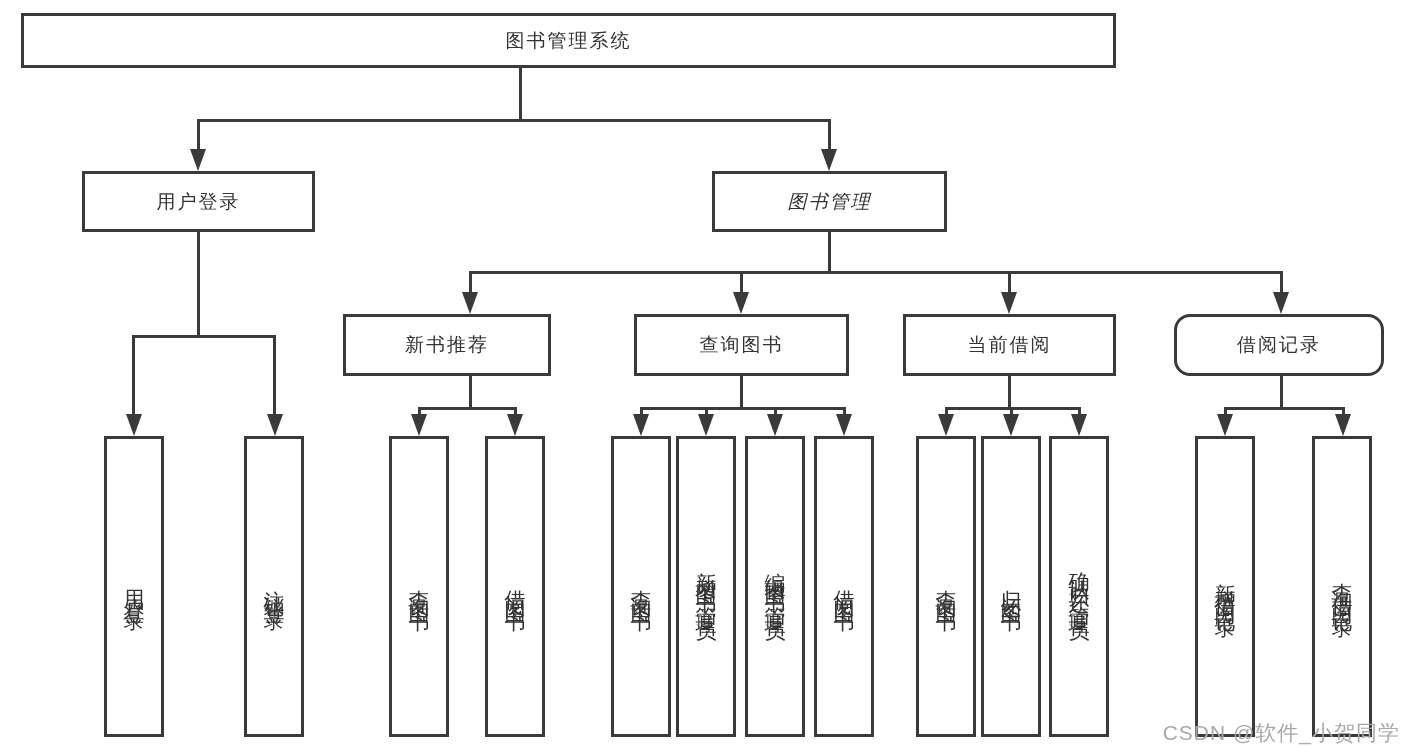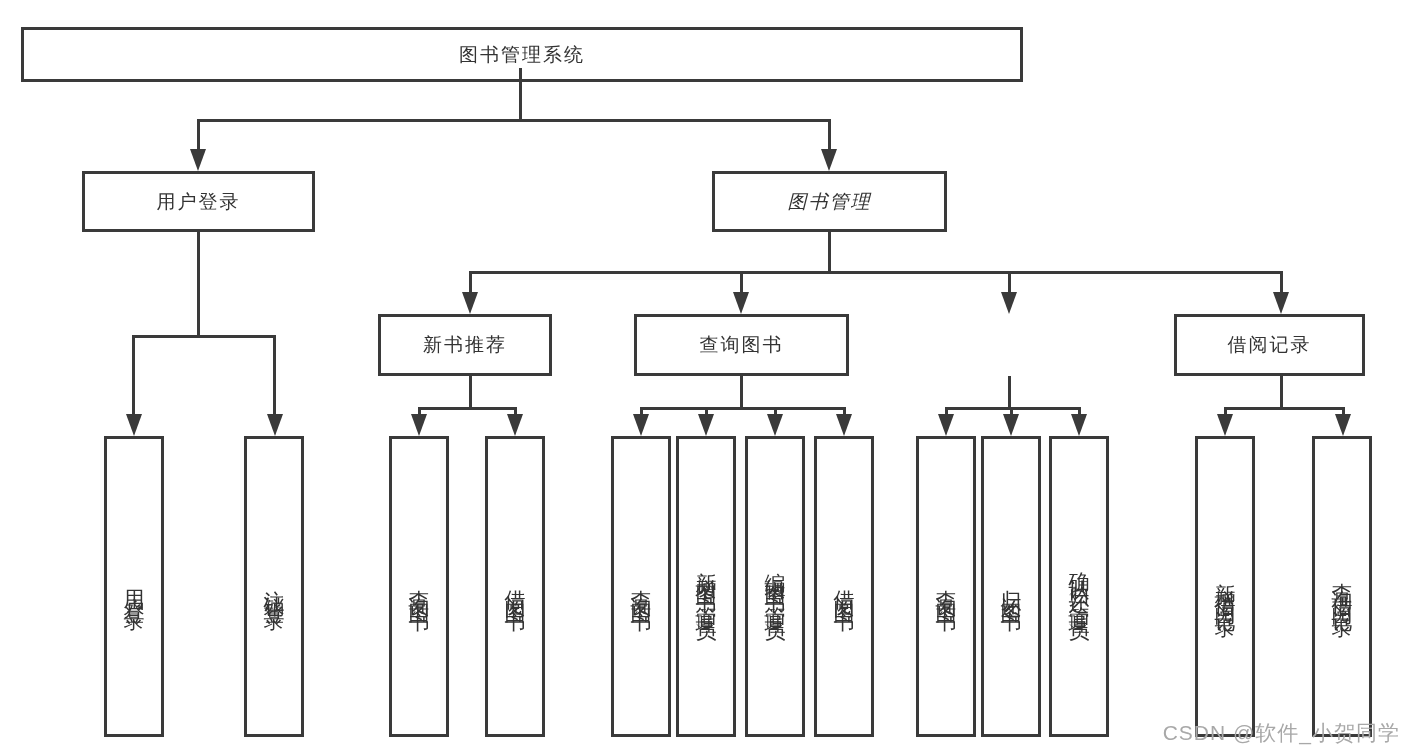--- a/index.html
+++ b/index.html
@@ -27,27 +27,27 @@
   .leaf span{
     writing-mode:vertical-rl;font-size:21px;letter-spacing:7px;line-height:1.15;color:var(--text);
   }
   .hline,.vline{position:absolute;background:var(--line);}
   .ah{
     position:absolute;width:0;height:0;
     border-left:8px solid transparent;border-right:8px solid transparent;
     border-top:22px solid var(--line);
   }
   
-  .n-root   {left:21px;  top:27px;  width:1002px;height:55px;}
+  .n-root   {left:21px;  top:13px;  width:1095px;height:55px;}
   .n-ul     {left:82px;  top:171px; width:233px; height:61px;}
   .n-bm     {left:712px; top:171px; width:235px; height:61px;font-style:italic;}
-  .n-rec    {left:378px; top:314px; width:174px; height:62px;}
+  .n-rec    {left:343px; top:314px; width:208px; height:62px;}
   .n-bor    {left:634px; top:314px; width:215px; height:62px;}
   .n-cur    {left:903px; top:314px; width:213px; height:62px;}
-  .n-log    {left:1174px;top:314px; width:191px; height:62px;}
+  .n-log    {left:1174px;top:314px; width:210px; height:62px;border-radius:16px;}
   
   .lf-1a{left:104px;} .lf-1b{left:244px;}
   .lf-2a{left:389px;} .lf-2b{left:485px;}
   .lf-3a{left:611px;} .lf-3b{left:676px;} .lf-3c{left:745px;} .lf-3d{left:814px;}
   .lf-4a{left:916px;} .lf-4b{left:981px;} .lf-4c{left:1049px;}
   .lf-5a{left:1195px;} .lf-5b{left:1312px;}
   
   .watermark{
     position:absolute;right:5px;top:719px;font-size:21px;letter-spacing:1px;
     color:var(--watermark);z-index:5;white-space:nowrap;
@@ -58,20 +58,21 @@
 
 <div class="canvas">
 
   <div class="node n-root">图书管理系统</div>
 
   <div class="node n-ul">用户登录</div>
   <div class="node n-bm">图书管理</div>
 
   <div class="node n-rec">新书推荐</div>
   <div class="node n-bor">查询图书</div>
+  <div class="node n-cur">当前借阅</div>
   <div class="node n-log">借阅记录</div>
 
   <div class="leaf lf-1a">
     <span>用户登录</span>
     </div>
   <div class="leaf lf-1b">
     <span>注销登录</span>
     </div>
 
   <div class="leaf lf-2a">

